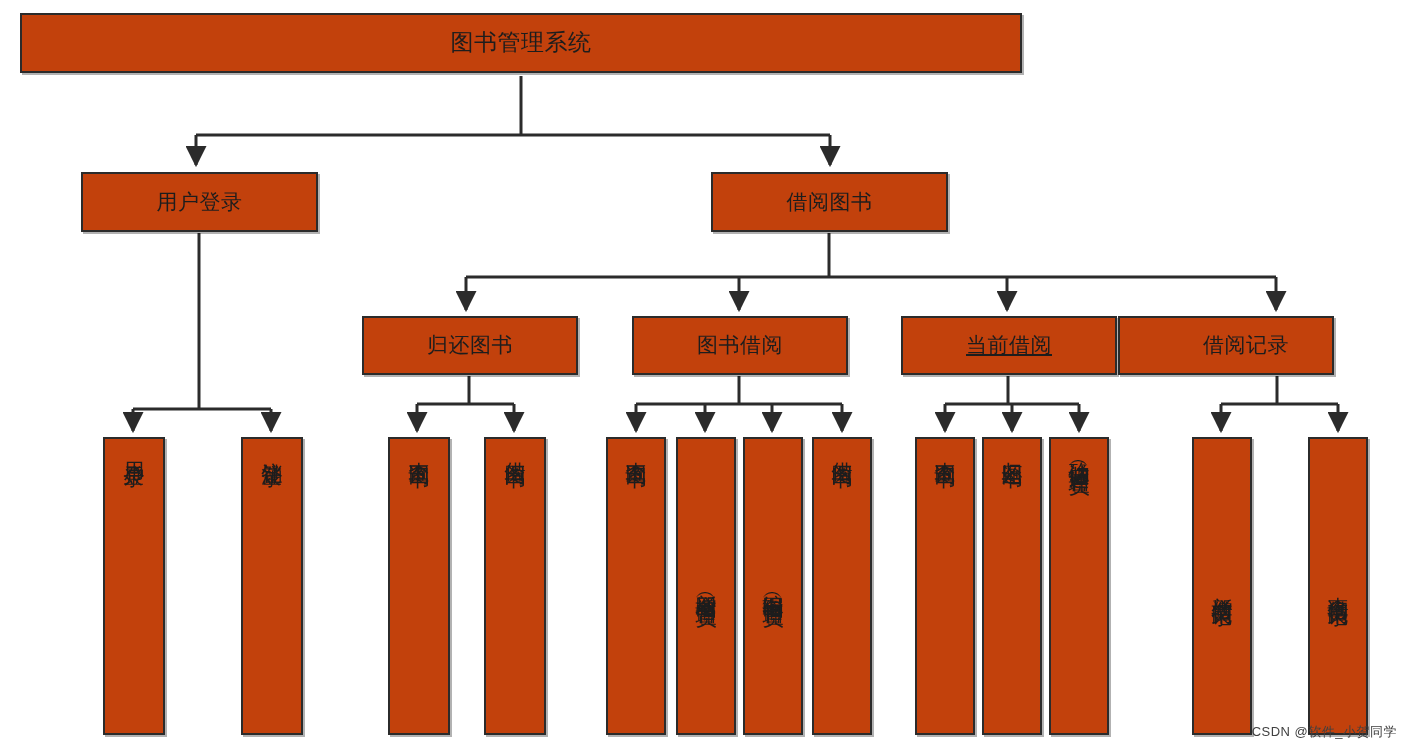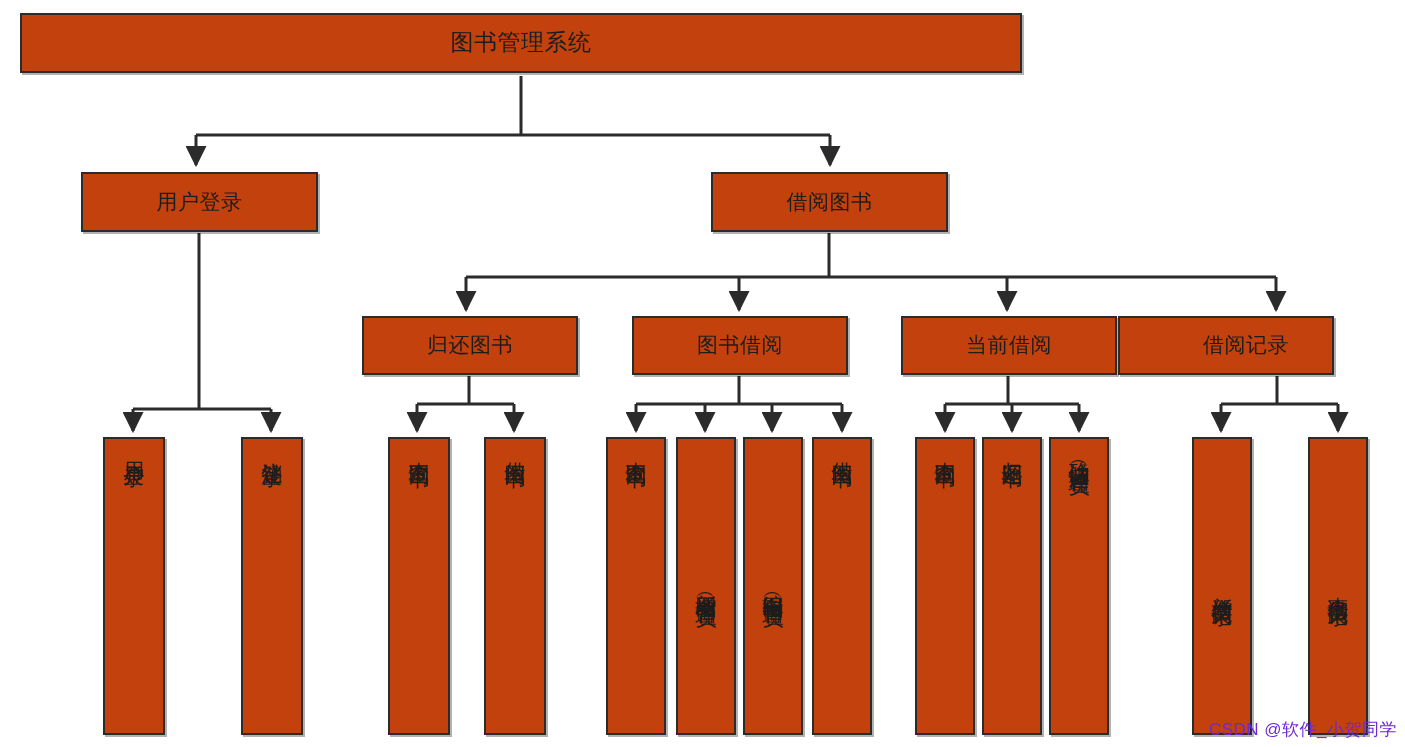--- a/index.html
+++ b/index.html
@@ -67,22 +67,22 @@
   }
   
   .node.vert.tall {
     align-items: center;
     padding-top: 0;
   }
   #watermark {
     position: absolute;
     right: 8px;
     bottom: 6px;
-    font-size: 17px;
-    color: #6d28d9;
+    font-size: 13px;
+    color: #404040;
     letter-spacing: 0.5px;
     white-space: nowrap;
     user-select: none;
   }
 </style>
 </head>
 <body>
 
 <div id="canvas">
 
@@ -149,21 +149,21 @@
   </div>
 
   <div class="node horiz" style="left:362px; top:316px; width:216px; height:59px;">
     <span class="node-label">归还图书</span>
   </div>
 
   <div class="node horiz" style="left:632px; top:316px; width:216px; height:59px;justify-content:center;">
     <span class="node-label">图书借阅</span>
   </div>
 
-  <div class="node horiz" style="left:901px; top:316px; width:216px; height:59px;">
+  <div class="node horiz" style="left:901px; top:316px; width:216px; height:59px;text-decoration:underline;">
     <span class="node-label">当前借阅</span>
   </div>
 
   <div class="node horiz" style="left:1118px; top:316px; width:216px; height:59px;padding-left:40px;">
     <span class="node-label">借阅记录</span>
   </div>
 
   <div class="node vert" style="left:103px; top:437px; width:62px; height:298px;">
     <span class="node-label">用户登录</span>
   </div>

